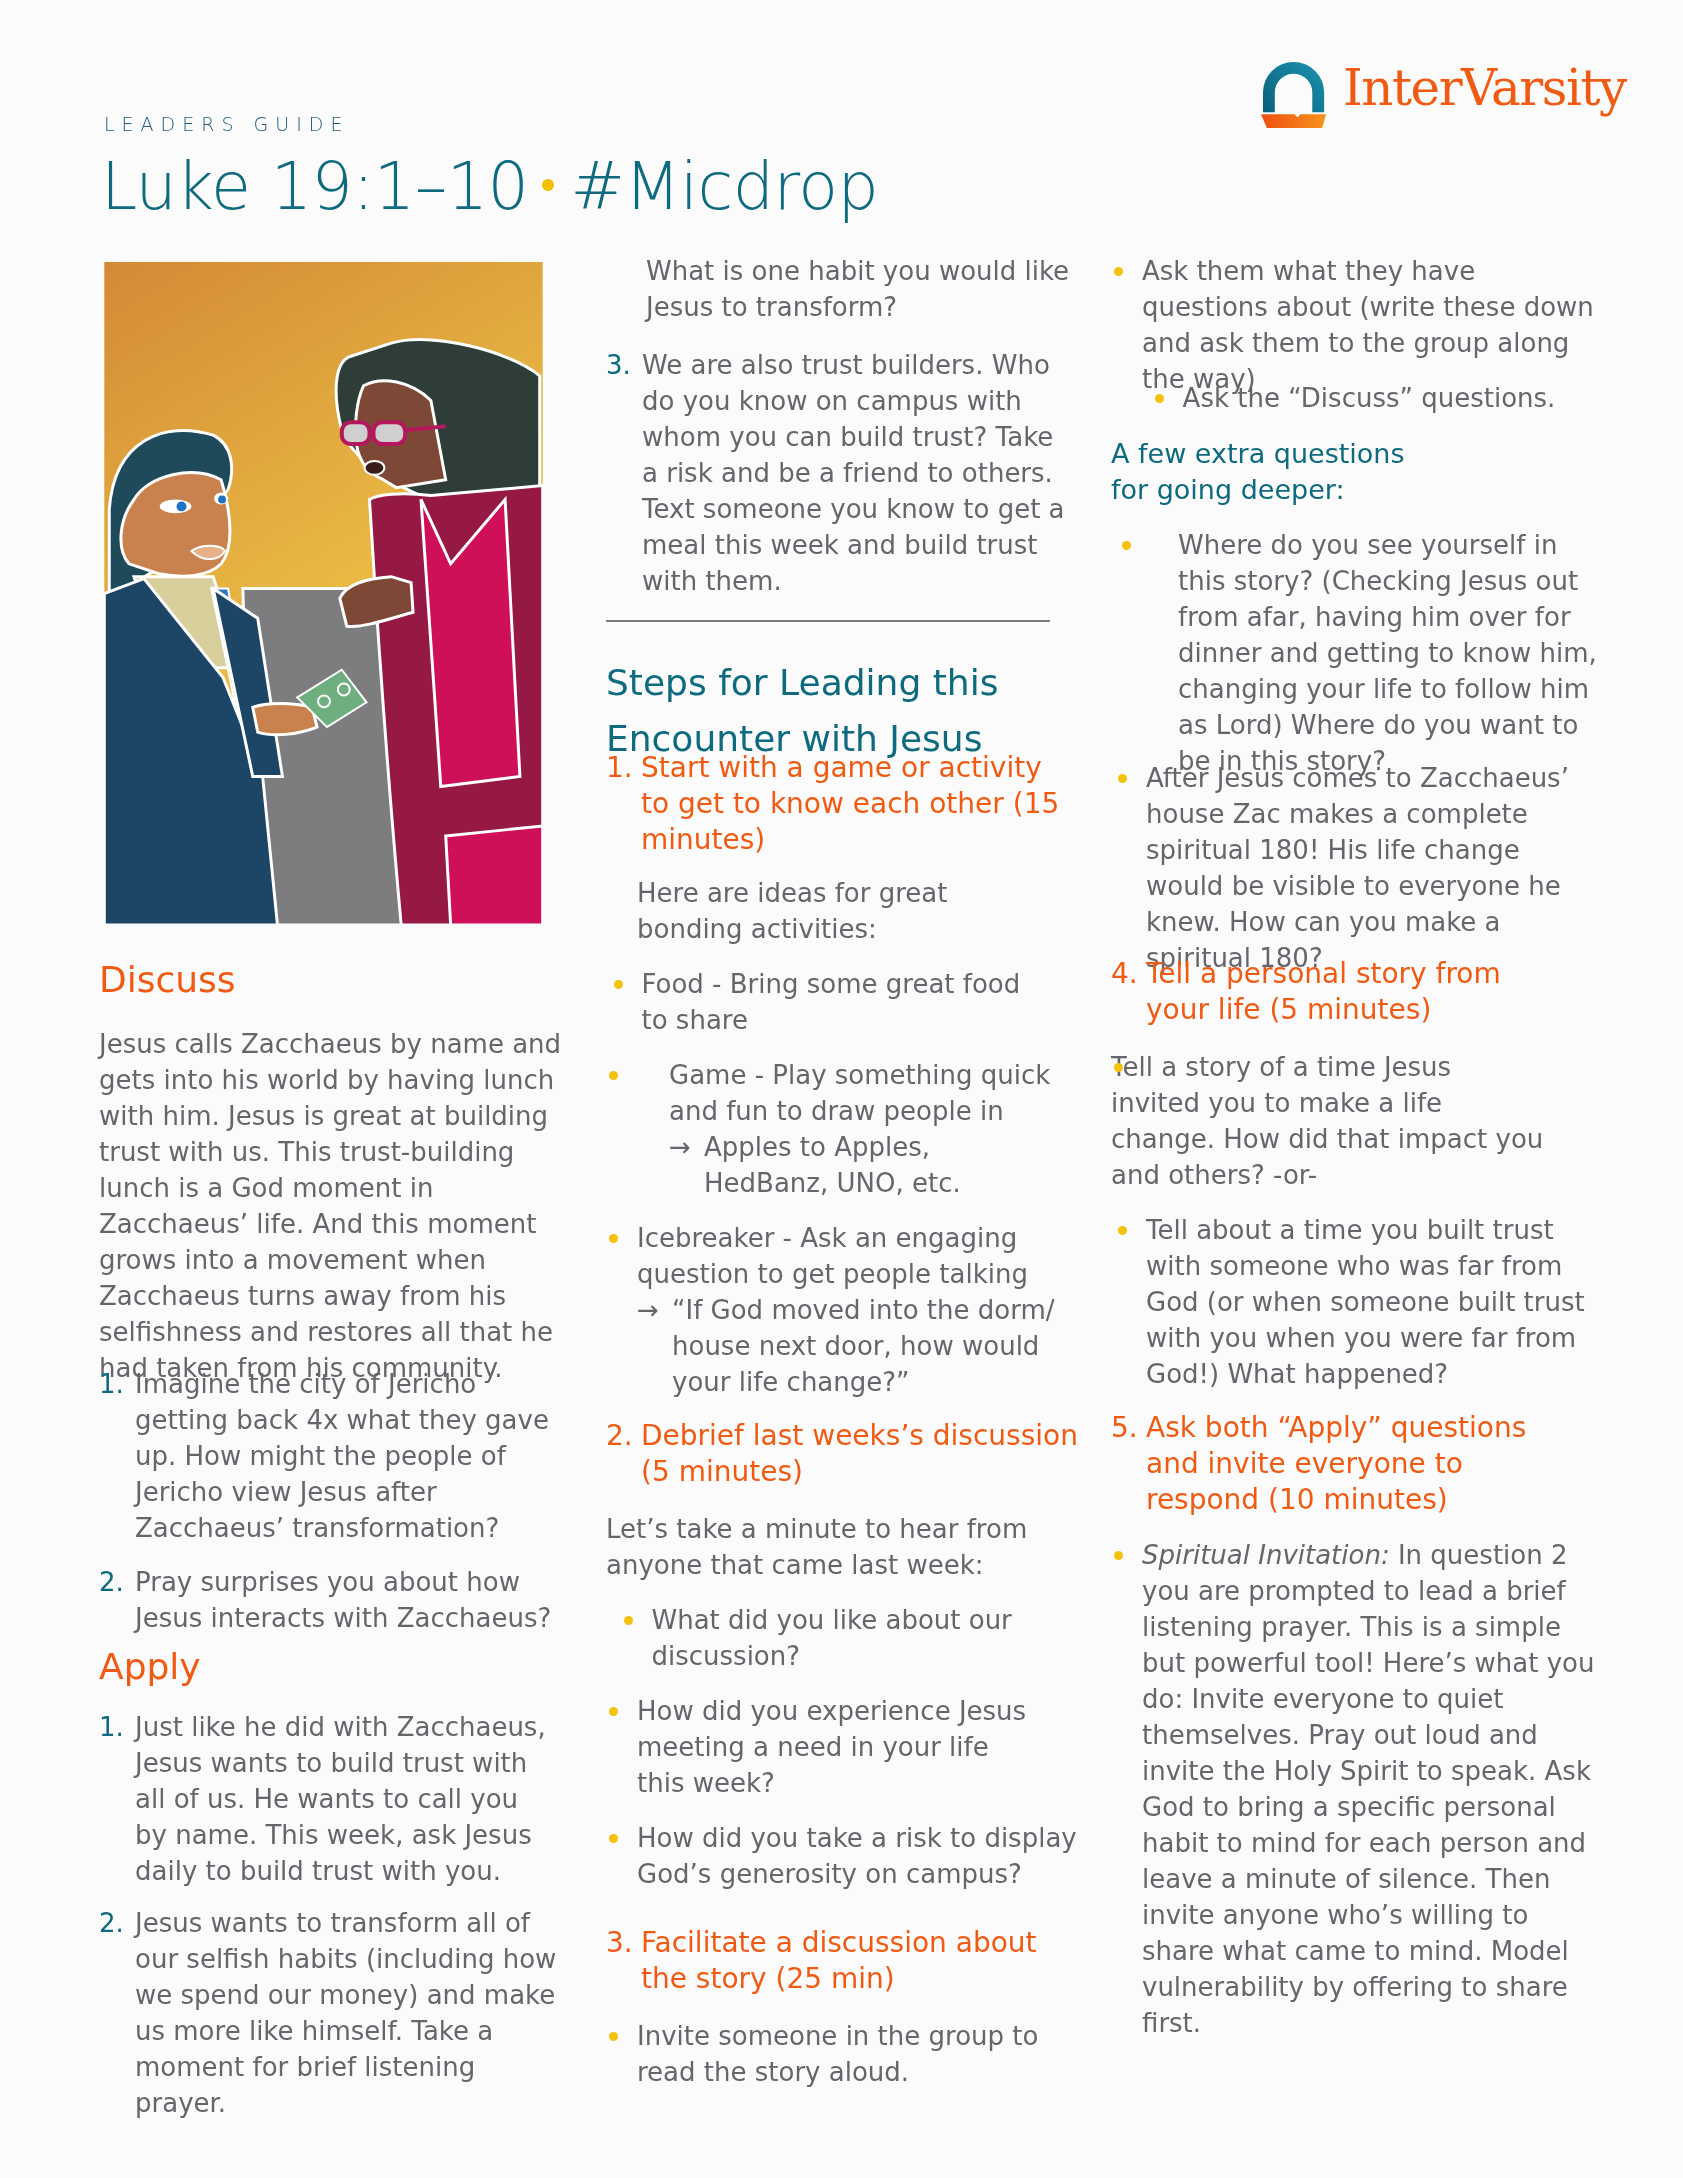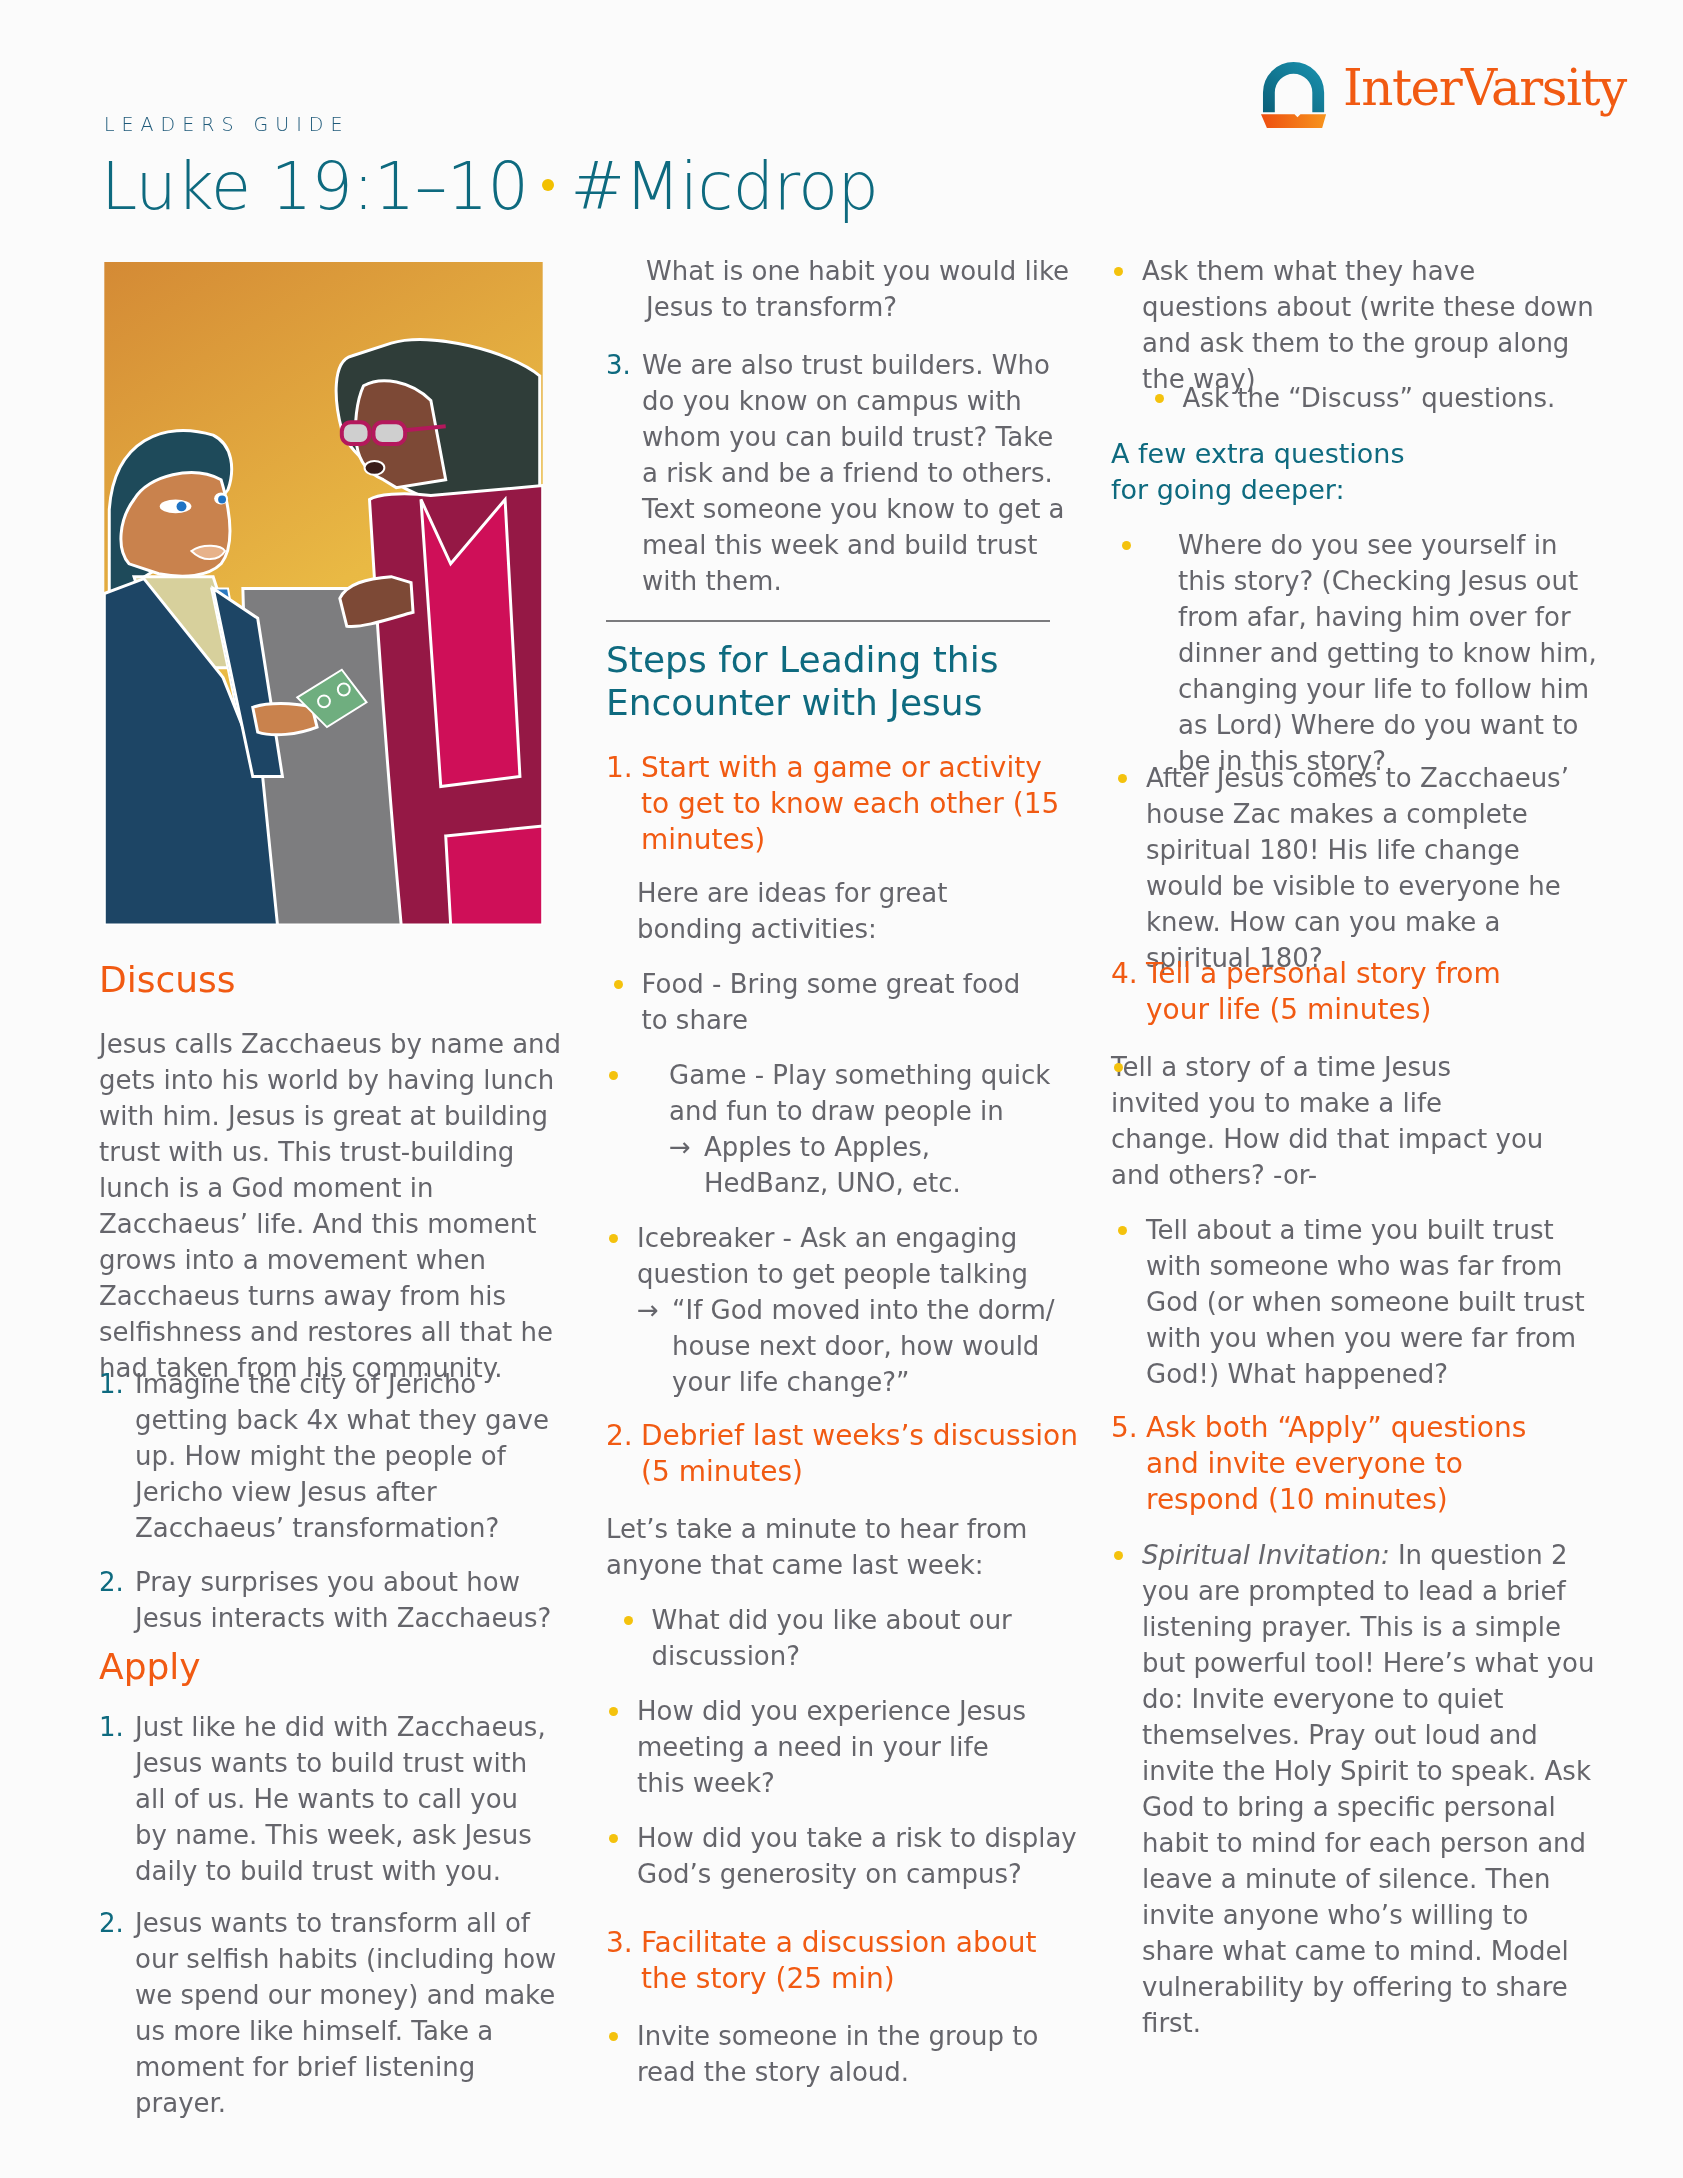--- a/index.html
+++ b/index.html
@@ -140,21 +140,21 @@
 <div class="col mid">
   <div class="abs body" style="top:253px;left:30px;width:436px;margin-left:10px;">What is one habit you would like Jesus to transform?</div>
 
   <div class="abs body num-item" style="top:347px;left:0;width:465px;">
     <span class="n">3.</span>
     <span>We are also trust builders. Who do you know on campus with whom you can build trust? Take a risk and be a friend to others. Text someone you know to get a meal this week and build trust with them.</span>
   </div>
 
   <div class="abs divider" style="top:620px;left:0;width:444px;"></div>
 
-  <div class="abs h-teal" style="top:638px;left:0;width:455px;font-size:36px;line-height:43px;">Steps for Leading this Encounter with Jesus</div>
+  <div class="abs h-teal" style="top:655px;left:0;width:455px;font-size:36px;line-height:56px;">Steps for Leading this Encounter with Jesus</div>
 
   <div class="abs step-h" style="top:750px;left:0;width:465px;">
     <span class="n">1.</span>
     <span>Start with a game or activity to get to know each other (15 minutes)</span>
   </div>
   <div class="abs body" style="top:875px;left:31px;width:337px;">Here are ideas for great bonding activities:</div>
 
   <div class="abs body bullet" style="top:966px;left:0;width:446px;">
     <span class="b"></span>
     <span style="width:406px;">Food - Bring some great food to share</span>

